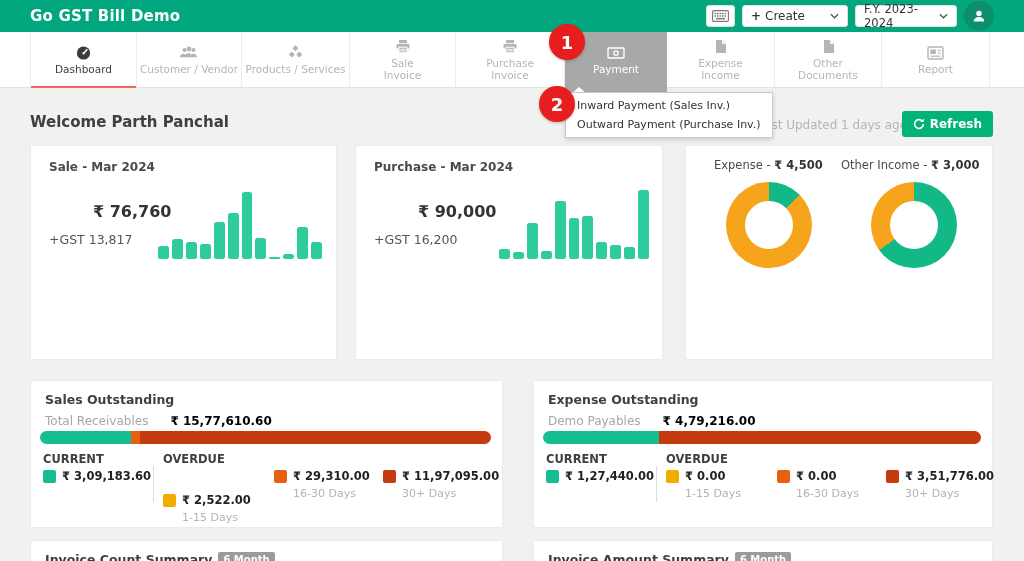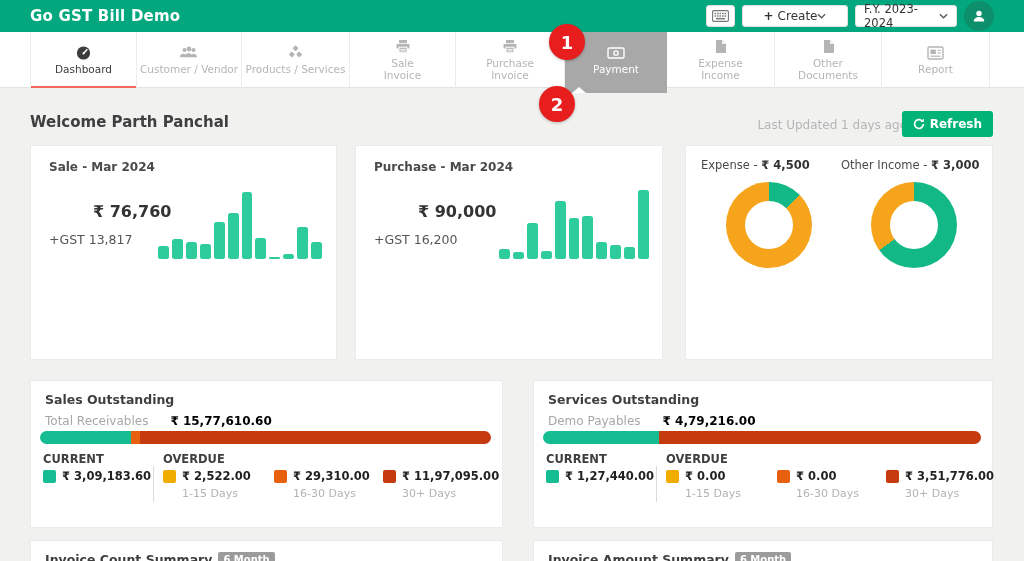--- a/index.html
+++ b/index.html
@@ -5,21 +5,21 @@
   html,body{margin:0;padding:0;}
   .screen{position:relative;width:1024px;height:561px;overflow:hidden;background:#f1f1f0;
     font-family:"DejaVu Sans","Liberation Sans",sans-serif;color:#3f3f3f;}
 
   
   .topbar{position:absolute;left:0;top:0;width:1024px;height:32px;background:#02a77e;display:flex;align-items:center;}
   .topbar .title{margin-left:30px;color:#fff;font-size:15px;font-weight:700;letter-spacing:.2px;}
   .topbar .controls{position:absolute;right:30px;top:0;height:32px;display:flex;align-items:center;gap:7px;}
   .tb-btn{background:#fff;border:1px solid #e0e0e0;border-radius:3px;height:22px;display:flex;align-items:center;box-sizing:border-box;}
   .kb-btn{width:29px;justify-content:center;}
-  .create-btn{width:106px;padding:0 8px;font-size:12px;color:#333;justify-content:center;}
+  .create-btn{width:106px;padding:0 8px;font-size:12px;color:#333;justify-content:space-between;}
   .fy-select{width:102px;padding:0 8px;font-size:11.5px;color:#333;justify-content:space-between;}
   .plus{font-weight:700;margin-right:4px;}
   .chev{width:9px;height:6px;flex:0 0 auto;}
   .avatar{width:30px;height:30px;border-radius:50%;background:#0d8f6c;display:flex;align-items:center;justify-content:center;}
 
   
   .navbar{position:absolute;left:0;top:32px;width:1024px;height:56px;background:#fff;border-bottom:1px solid #e2e2e2;box-sizing:border-box;}
   .tab{position:absolute;top:0;height:56px;border-right:1px solid #ececec;box-sizing:border-box;display:flex;flex-direction:column;align-items:center;justify-content:center;gap:3px;color:#b5b5b5;cursor:pointer;}
   .tab .tlabel{font-size:10.5px;line-height:12px;text-align:center;white-space:pre;}
   .tab svg{display:block;}
@@ -195,20 +195,24 @@
           <line x1="10.6" y1="4.4" x2="13.6" y2="4.4" stroke="currentColor" stroke-width="1.2"></line>
           <line x1="10.6" y1="7" x2="13.6" y2="7" stroke="currentColor" stroke-width="1.2"></line>
           <line x1="3.4" y1="10.2" x2="13.6" y2="10.2" stroke="currentColor" stroke-width="1.2"></line>
         </svg>
       <span class="tlabel">Report</span>
     </div>
   </div>
 
   <div class="payment-ext"></div>
   <div class="caret"></div>
+  <div class="menu">
+    <div class="mi">Inward Payment (Sales Inv.)</div>
+    <div class="mi">Outward Payment (Purchase Inv.)</div>
+  </div>
 
   <div class="annot" style="left:549px;top:24px;">1</div>
   <div class="annot" style="left:539px;top:86px;">2</div>
 
   <div class="welcome">Welcome Parth Panchal</div>
   <div class="lastupd">Last Updated 1 days ago</div>
   <button class="refresh">
     <svg width="12" height="12" viewBox="0 0 12 12">
         <path d="M10.4 6a4.4 4.4 0 1 1-1.3-3.1" fill="none" stroke="#fff" stroke-width="1.6"></path>
         <path d="M10.8 0.6v3.4H7.4z" fill="#fff"></path>
@@ -250,21 +254,21 @@
         <div class="bar" style="height: 62%; background: rgb(46, 203, 156);"></div>
         <div class="bar" style="height: 25%; background: rgb(46, 203, 156);"></div>
         <div class="bar" style="height: 21%; background: rgb(46, 203, 156);"></div>
         <div class="bar" style="height: 18%; background: rgb(46, 203, 156);"></div>
         <div class="bar" style="height: 100%; background: rgb(46, 203, 156);"></div>
       </div>
   </div>
 
   <div class="card" style="left:685px;top:145px;width:308px;height:215px;">
     <div class="dgroup" style="left:10px;">
-      <div class="dtitle" style="margin-left:5px;"><span>Expense -</span> <b>₹ 4,500</b></div>
+      <div class="dtitle" style="margin-left:18px;"><span>Expense -</span> <b>₹ 4,500</b></div>
       <div class="donut" style="background: conic-gradient(rgb(18, 184, 134) 0%, rgb(18, 184, 134) 12.5%, rgb(245, 164, 28) 12.5%, rgb(245, 164, 28) 100%);"></div>
     </div>
     <div class="dgroup" style="left:155px;">
       <div class="dtitle"><span>Other Income -</span> <b>₹ 3,000</b></div>
       <div class="donut" style="background: conic-gradient(rgb(18, 184, 134) 0%, rgb(18, 184, 134) 65%, rgb(245, 164, 28) 65%, rgb(245, 164, 28) 100%);"></div>
     </div>
   </div>
 
   <div class="card" style="left:30px;top:380px;width:473px;height:148px;">
     <div class="o-title">Sales Outstanding</div>
@@ -277,21 +281,21 @@
       </div>
     <div class="lhead" style="left:12px;">CURRENT</div>
     <div class="lhead" style="left:132px;">OVERDUE</div>
     <div class="lentry" style="left:12px;">
       <span class="sq" style="background:#17bd92"></span>
       <div>
           <div class="lamt">₹ 3,09,183.60</div>
         </div>
     </div>
     <div class="ldiv" style="left:122px;"></div>
-    <div class="lentry" style="left:132px;">
+    <div class="lentry" style="left:132px;margin-top:24px;">
       <span class="sq" style="background:#f0ad00"></span>
       <div>
           <div class="lamt">₹ 2,522.00</div>
           <div class="lper">1-15 Days</div>
         </div>
     </div>
     <div class="lentry" style="left:243px;">
       <span class="sq" style="background:#e7600e"></span>
       <div>
           <div class="lamt">₹ 29,310.00</div>
@@ -301,21 +305,21 @@
     <div class="lentry" style="left:352px;">
       <span class="sq" style="background:#c53a0e"></span>
       <div>
           <div class="lamt">₹ 11,97,095.00</div>
           <div class="lper">30+ Days</div>
         </div>
     </div>
   </div>
 
   <div class="card" style="left:533px;top:380px;width:460px;height:148px;">
-    <div class="o-title">Services Outstanding</div>
+    <div class="o-title">Expense Outstanding</div>
     <div class="o-total"><span>Demo Payables</span><b>₹ 4,79,216.00</b></div>
     <div class="stackbar">
         <div class="seg" style="width: 26.5934%; background: rgb(23, 189, 146);"></div>
         <div class="seg" style="width: 0%; background: rgb(240, 173, 0);"></div>
         <div class="seg" style="width: 0%; background: rgb(231, 96, 14);"></div>
         <div class="seg" style="width: 73.4066%; background: rgb(197, 58, 14);"></div>
       </div>
     <div class="lhead" style="left:12px;">CURRENT</div>
     <div class="lhead" style="left:132px;">OVERDUE</div>
     <div class="lentry" style="left:12px;">

